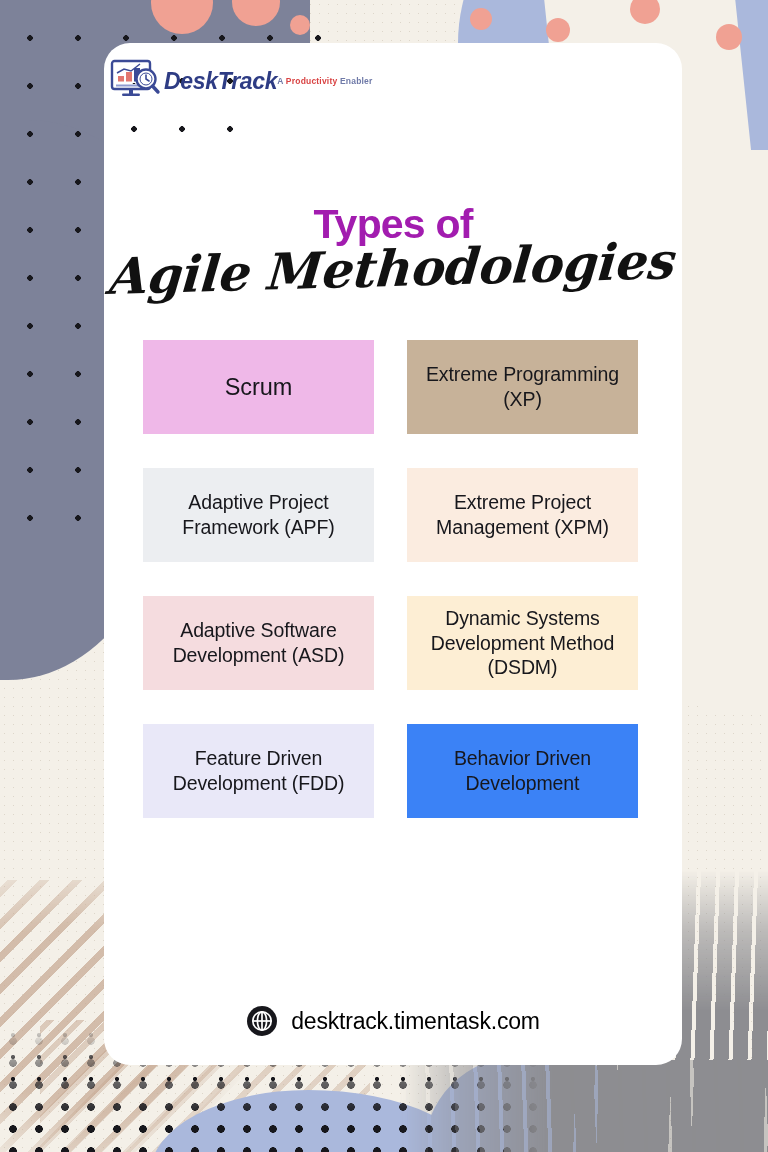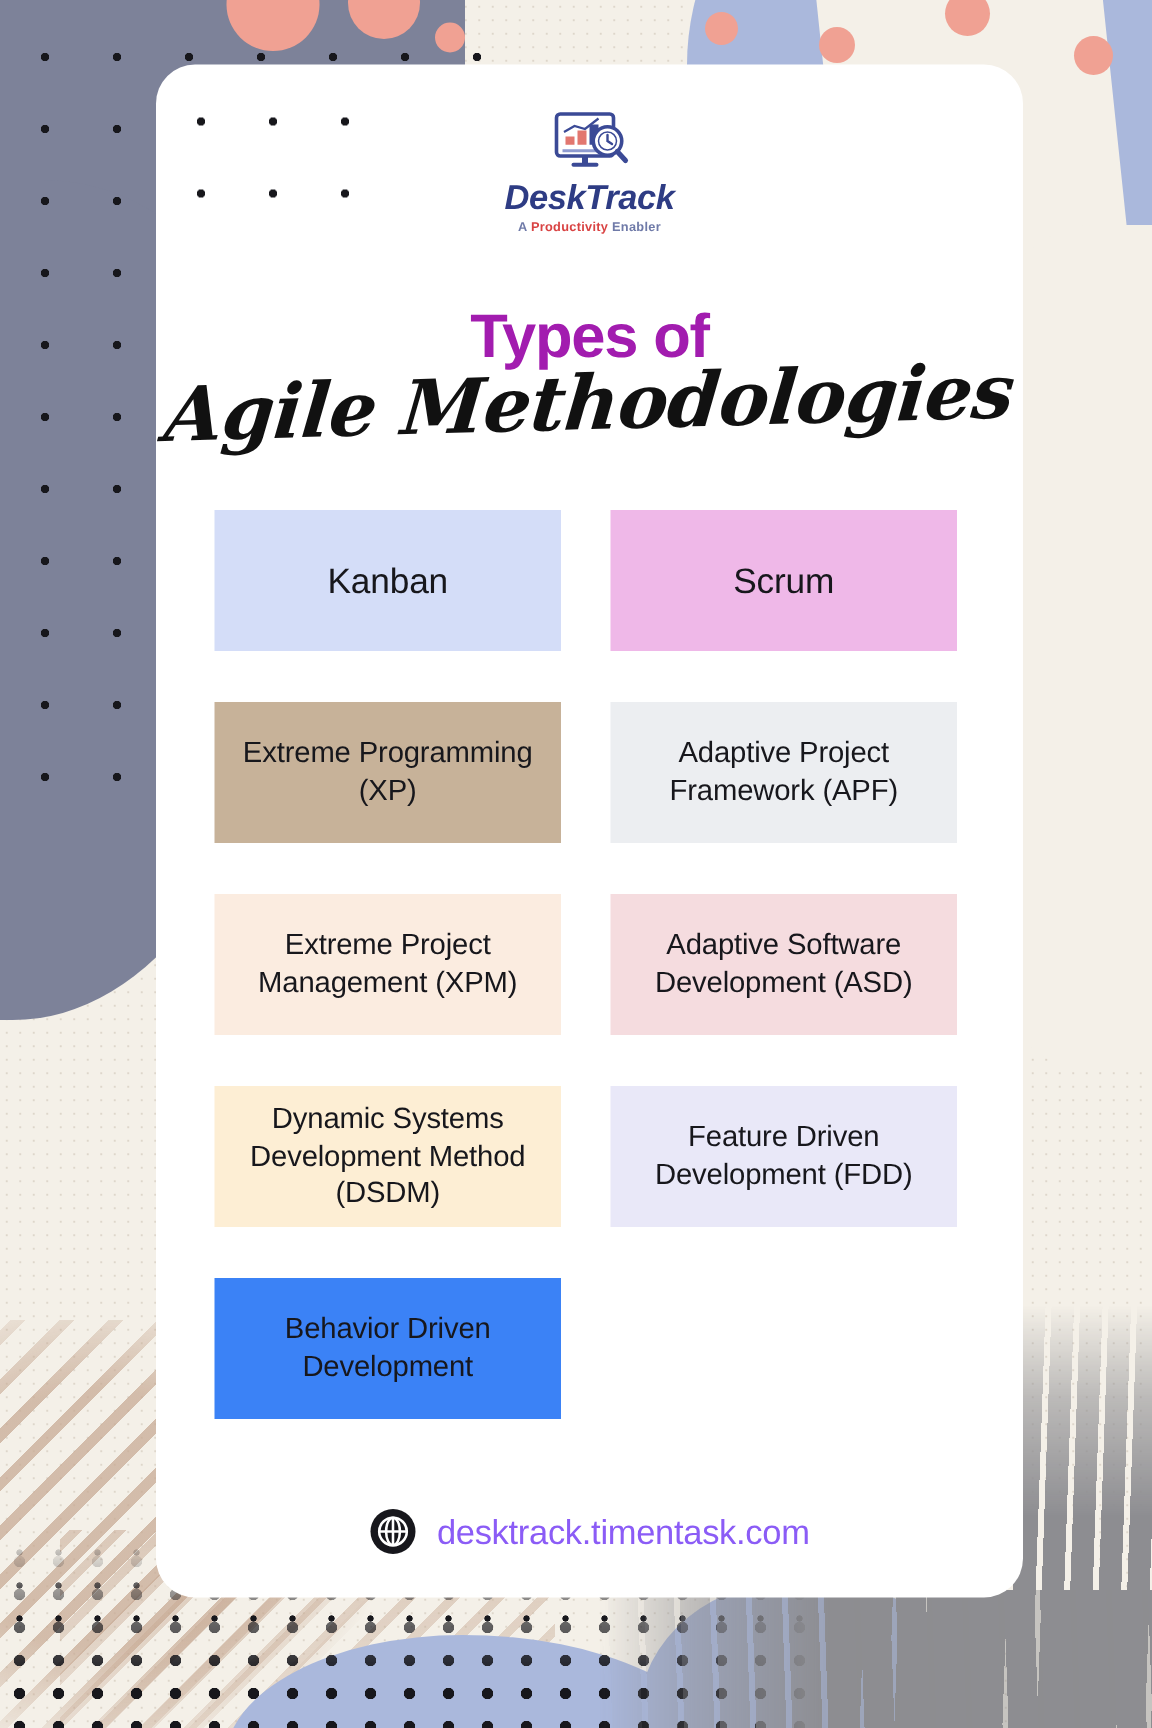--- a/index.html
+++ b/index.html
@@ -216,22 +216,22 @@
     left: 104px; top: 43px;
     width: 578px; height: 1022px;
     background: #ffffff;
     border-radius: 26px;
     z-index: 5;
   }
 
   
   .logo-wrap {
     position: absolute;
-    left: 0; right: 0; top: 31px;
-    display: flex; flex-direction: column;
+    left: 0; right: 0; top: 16px;
+    display: flex; flex-direction: row;
     align-items: center;
   }
   .logo-mark { width: 60px; height: 42px; }
   .logo-word {
     margin-top: 2px;
     font-size: 23px;
     letter-spacing: -0.3px;
     font-style: italic;
     white-space: nowrap;
   }
@@ -301,21 +301,21 @@
     position: absolute;
     left: 0; right: 0; bottom: 28px;
     display: flex;
     align-items: center;
     justify-content: center;
     gap: 13px;
   }
   .globe-icon { width: 32px; height: 32px; display: block; }
   .footer-url {
     font-size: 23px;
-    color: #8b5cf6;
+    color: #000000;
     letter-spacing: -0.2px;
   }
 </style>
 </head>
 <body>
 
 <div id="poster">
 
   <div class="bg-layer">
     <div class="paper-speckle"></div>
@@ -375,23 +375,20 @@
       </div>
       <div class="logo-tag">
         <span class="t-a">A </span><span class="t-prod">Productivity</span><span class="t-en"> Enabler</span>
       </div>
     </div>
 
     <div class="title-main">Types of</div>
     <div class="title-script">Agile Methodologies</div>
 
     <div id="methods">
-        <div class="method-box big" style="background: rgb(212, 221, 248);">
-          <span>Kanban</span>
-        </div>
         <div class="method-box big" style="background: rgb(239, 184, 232);">
           <span>Scrum</span>
         </div>
         <div class="method-box" style="background: rgb(199, 178, 153);">
           <span>Extreme Programming (XP)</span>
         </div>
         <div class="method-box" style="background: rgb(236, 238, 241);">
           <span>Adaptive Project Framework (APF)</span>
         </div>
         <div class="method-box" style="background: rgb(251, 236, 224);">

